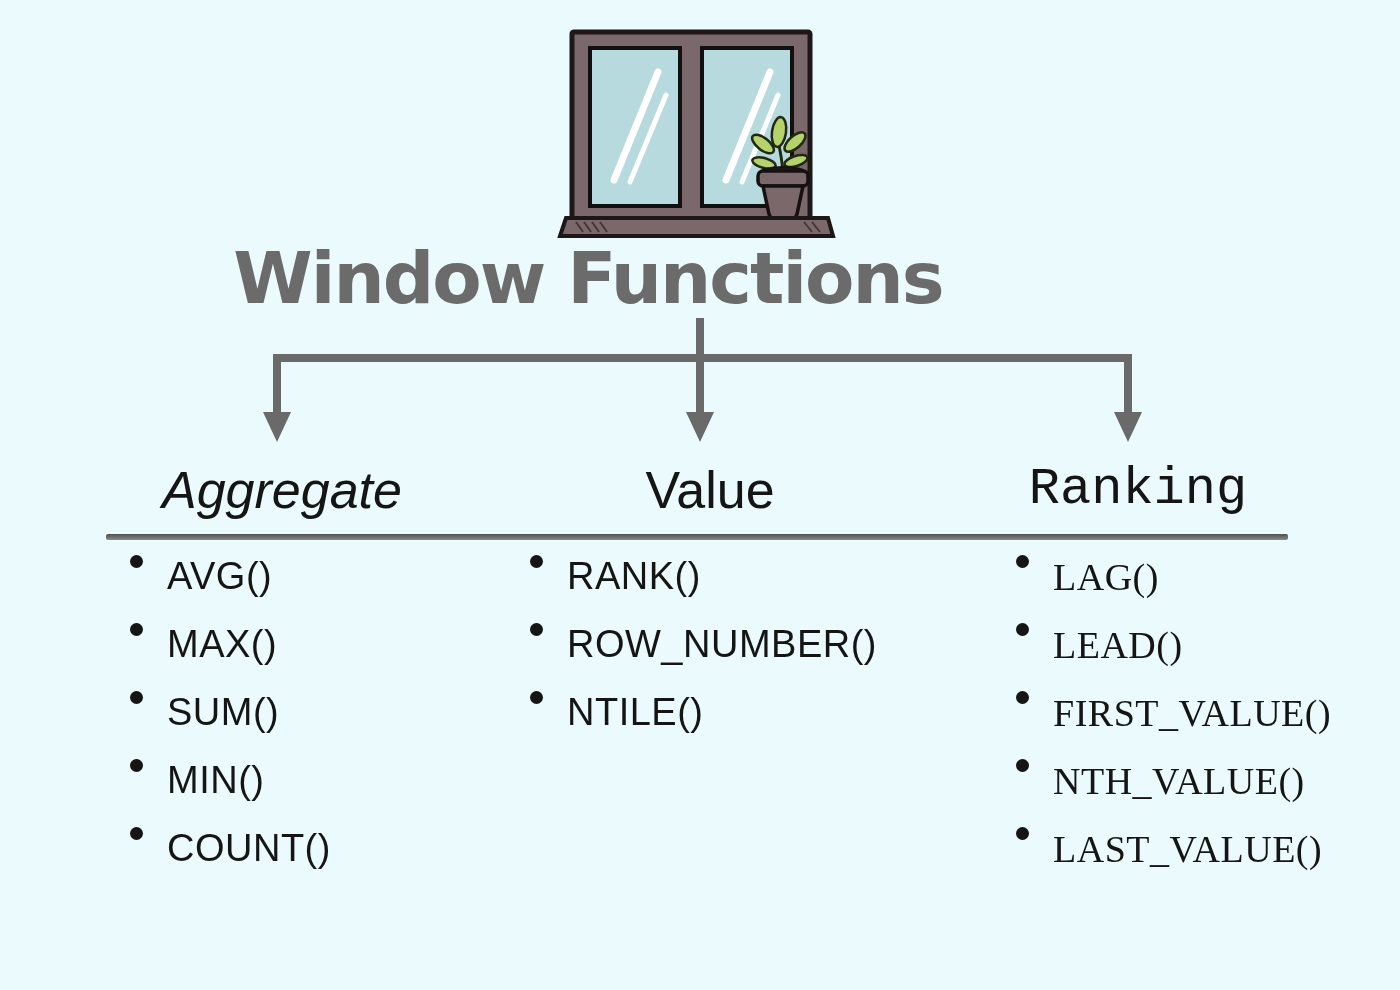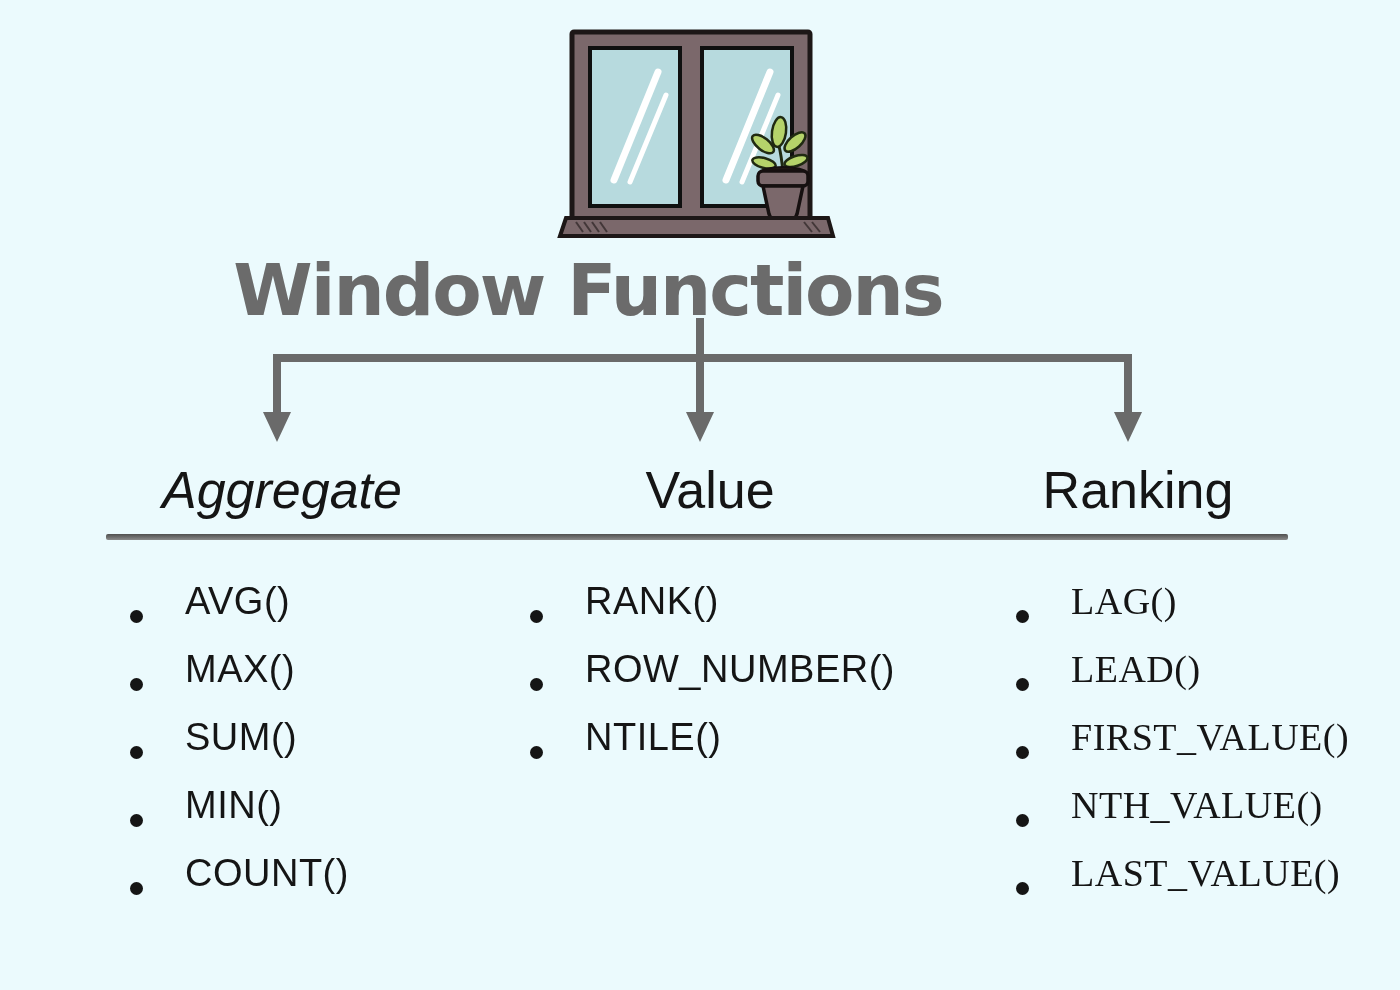--- a/index.html
+++ b/index.html
@@ -31,63 +31,61 @@
     position: absolute;
     left: 0;
     top: 236px;
     width: 1176px;
     text-align: center;
     font-family: "DejaVu Sans", "Liberation Sans", sans-serif;
     font-size: 72px;
     font-weight: 800;
     letter-spacing: -2px;
     color: var(--title-gray);
-    margin-top: 12px;
   }
   .connector-svg {
     position: absolute;
     left: 0;
     top: 0;
     pointer-events: none;
   }
   .col-header {
     position: absolute;
     top: 460px;
     transform: translateX(-50%);
     font-size: 52px;
     font-weight: 400;
     color: var(--text-black);
     white-space: nowrap;
   }
   .header-aggregate { left: 282px; font-style: italic; }
   .header-value     { left: 710px; }
-  .header-ranking   { left: 1138px; }
+  .header-ranking   { left: 1138px; font-family: Liberation Mono, monospace; }
   .divider {
     position: absolute;
     left: 106px;
     top: 534px;
     width: 1182px;
     height: 6px;
     background: linear-gradient(180deg, var(--divider-dark), var(--divider-light));
     border-radius: 2px;
   }
   .fn-list {
     position: absolute;
     top: 555px;
     list-style: none;
   }
   .list-aggregate { left: 124px; }
   .list-value     { left: 524px; }
   .list-ranking   { left: 1010px; font-family: Liberation Serif, serif; }
   .fn-item {
     display: flex;
-    align-items: flex-end;
+    align-items: flex-start;
     height: 68px;
     white-space: nowrap;
-    gap: 18px;
   }
   .dot {
     width: 13px;
     height: 13px;
     border-radius: 50%;
     background: var(--text-black);
     margin-left: 6px;
     margin-right: 24px;
     flex: 0 0 auto;
   }

